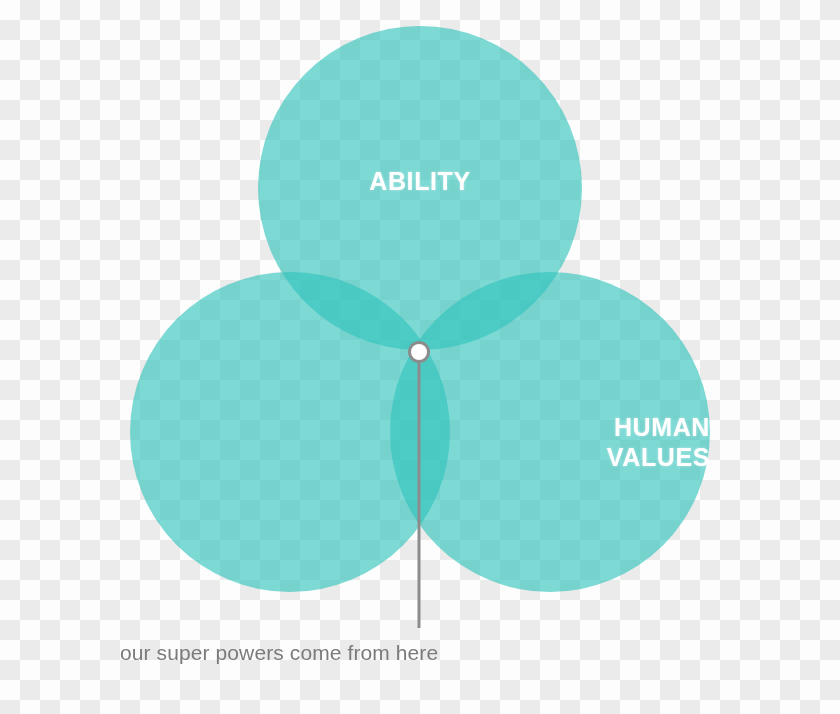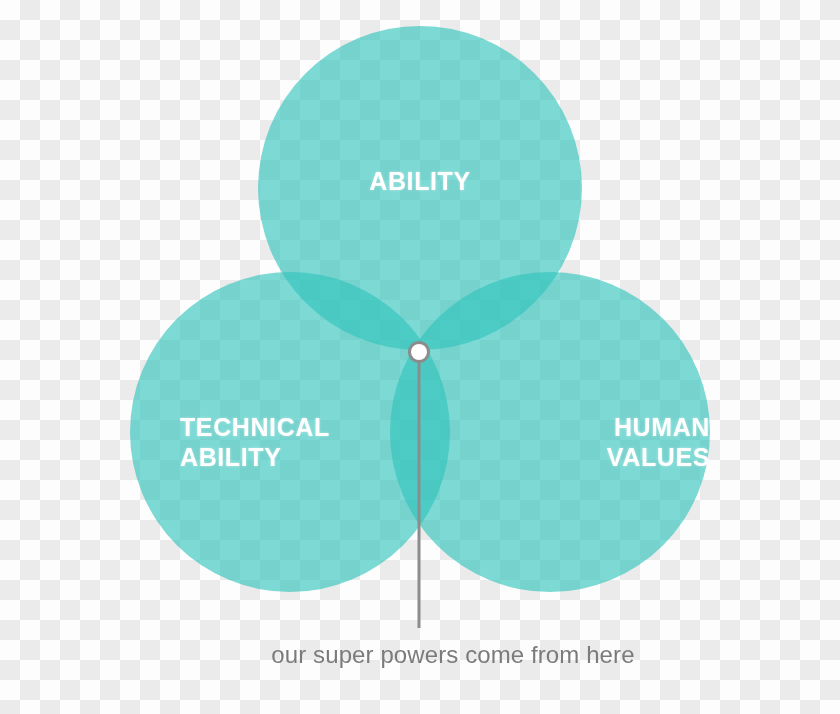--- a/index.html
+++ b/index.html
@@ -69,24 +69,24 @@
     top: 412px;
     width: 210px;
     text-align: right;
   }
 
   #caption {
     position: absolute;
     left: 120px;
     top: 641px;
     width: 666px;
-    text-align: center;
+    text-align: left;
     color: #7b7b7b;
     font-family: "Liberation Sans", sans-serif;
-    font-size: 24px;
+    font-size: 21px;
     font-weight: 400;
     letter-spacing: 0.1px;
     user-select: none;
   }
 </style>
 </head>
 <body>
 
 <div id="venn-canvas">
 
@@ -99,21 +99,19 @@
 
     <g>
       <line x1="419" y1="357" x2="419" y2="628" stroke="#8c8c8c" stroke-width="3"></line>
       <circle cx="419" cy="352" r="11" fill="#8c8c8c"></circle>
       <circle cx="419" cy="352" r="8" fill="#ffffff"></circle>
     </g>
   </svg>
 
   <div class="circle-label" id="label-business">ABILITY</div>
 
-  <div class="circle-label" id="label-technical">TECHNICAL
-ABILITY</div>
 
   <div class="circle-label" id="label-human">HUMAN
 VALUES</div>
 
   <div id="caption">our super powers come from here</div>
 
 </div>
 
 </body></html>

